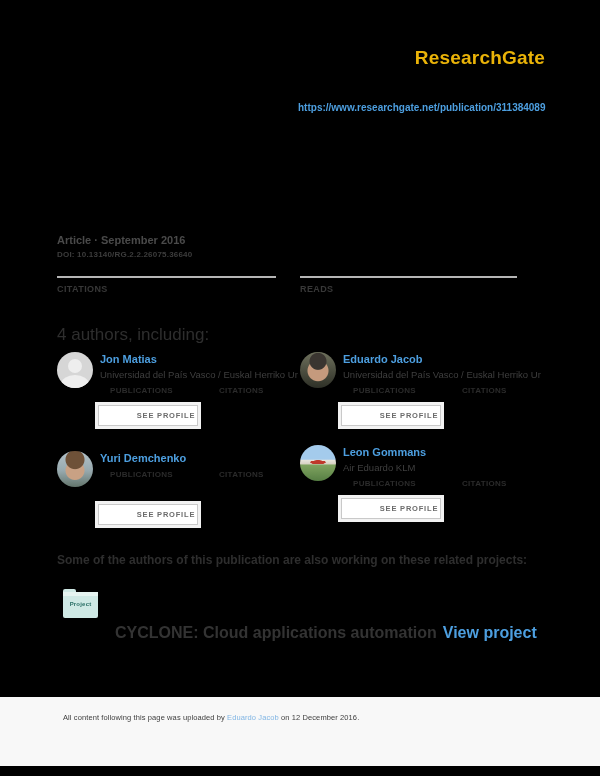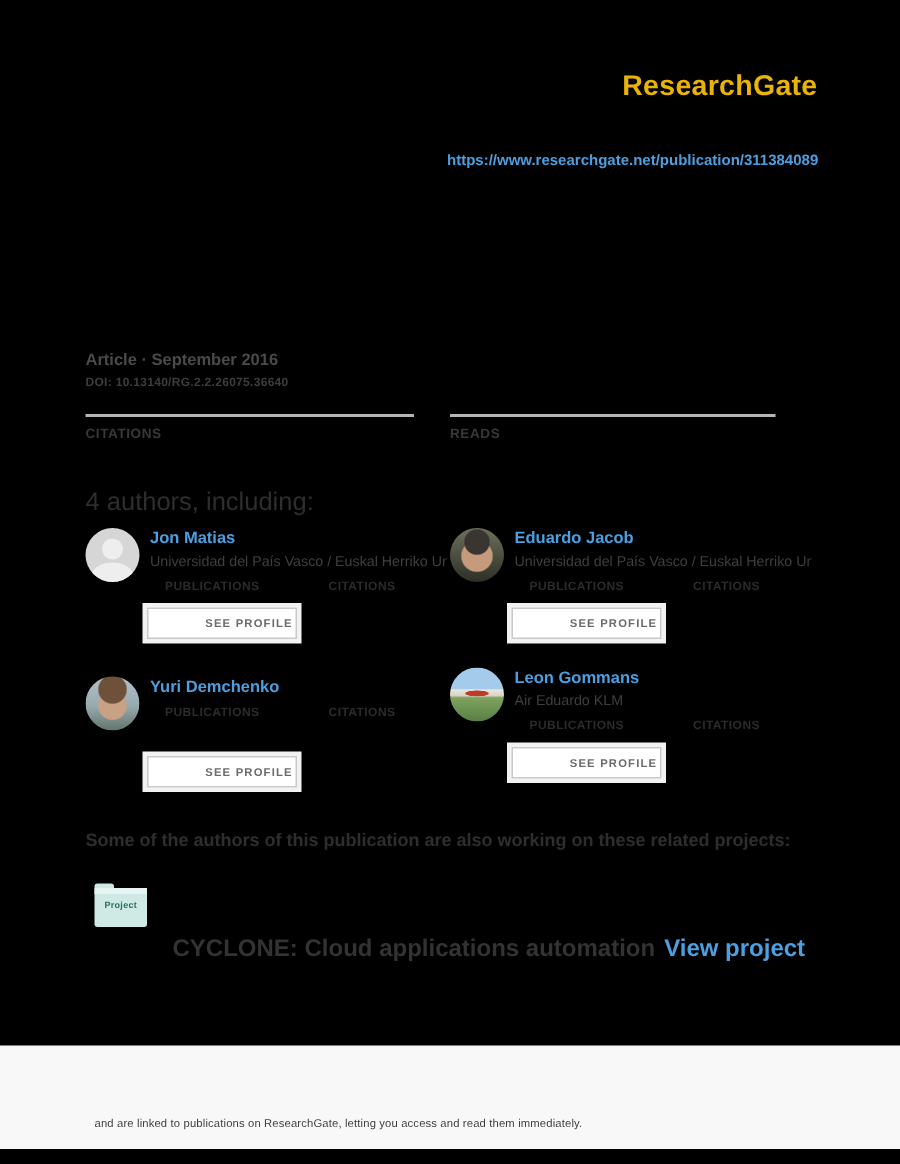--- a/index.html
+++ b/index.html
@@ -166,14 +166,16 @@
 <div class="abs projects-heading">Some of the authors of this publication are also working on these related projects:</div>
 
 <div class="abs folder">
   <div class="folder-label">Project</div>
 </div>
 <div class="abs project-line">
   <span>CYCLONE: Cloud applications automation</span><a class="view-project" href="#">View project</a>
 </div>
 
 <div class="abs footer">
-  <div class="footer-line fl3">and are linked to publications on ResearchGate, letting you access and read them immediately.</div>
+  <div class="footer-line fl1">
+    <span>All content following this page was uploaded by </span><a class="footer-link" href="#">Eduardo Jacob</a><span> on 12 December 2016.</span>
+  </div>
 </div>
 
 </body></html>

